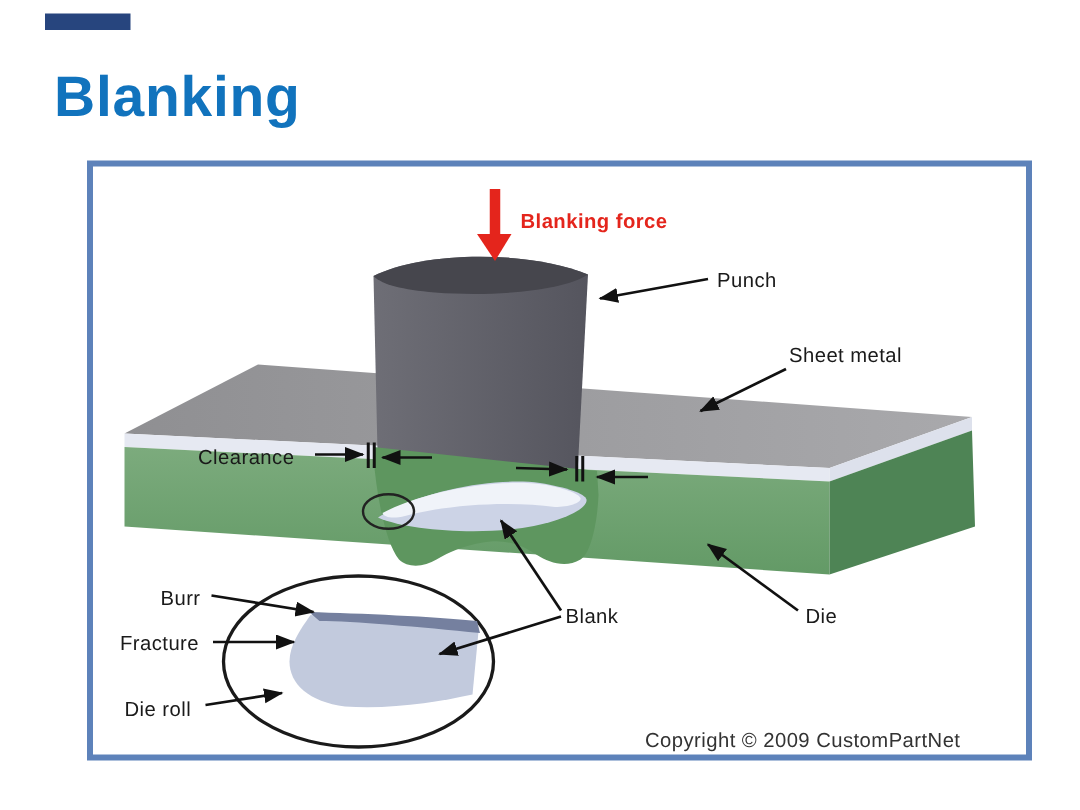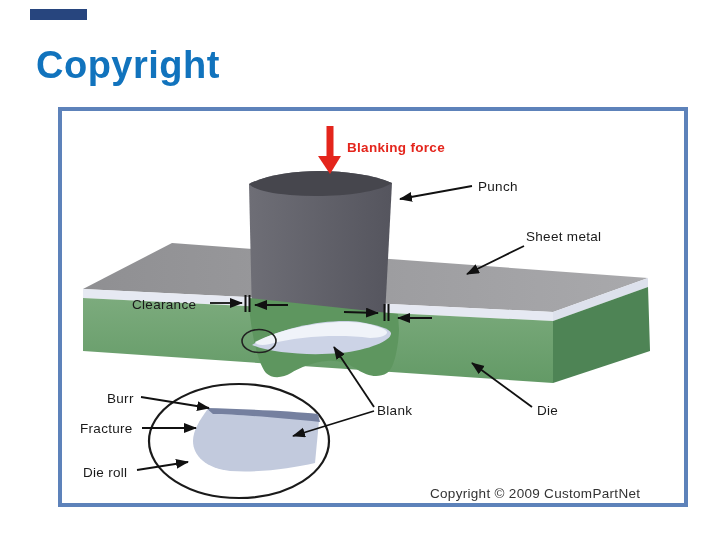--- a/index.html
+++ b/index.html
@@ -15,21 +15,21 @@
   svg text.red{fill:#e4251c;font-weight:bold;}
   svg text.copy{fill:#333;font-size:13.5px;}
 </style>
 </head>
 <body>
 
 <div class="page">
 
   <div class="accent-bar"></div>
 
-  <h1 class="slide-title">Copyright</h1>
+  <h1 class="slide-title">Blanking</h1>
 
   <div class="figure-frame"></div>
 
   <svg class="diagram" viewBox="0 0 720 540">
     <defs>
       <marker id="ah" markerUnits="userSpaceOnUse" markerWidth="15" markerHeight="12" refX="12" refY="5" orient="auto">
         <path d="M0,0 L13,5 L0,10 z" fill="#111"></path>
       </marker>
       <linearGradient id="gTop" x1="0" y1="0" x2="1" y2="0">
         <stop offset="0" stop-color="#8f8f92"></stop>

